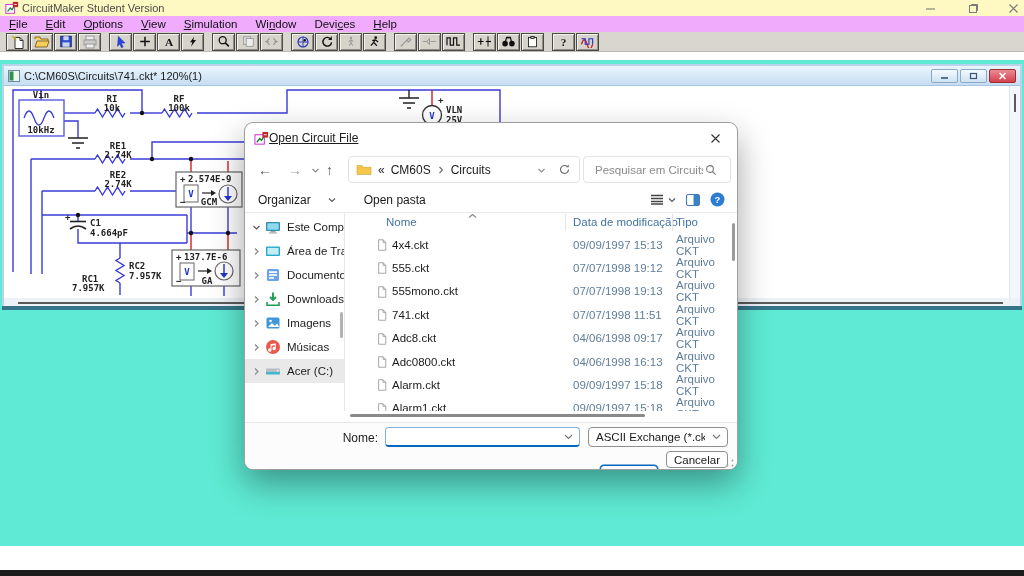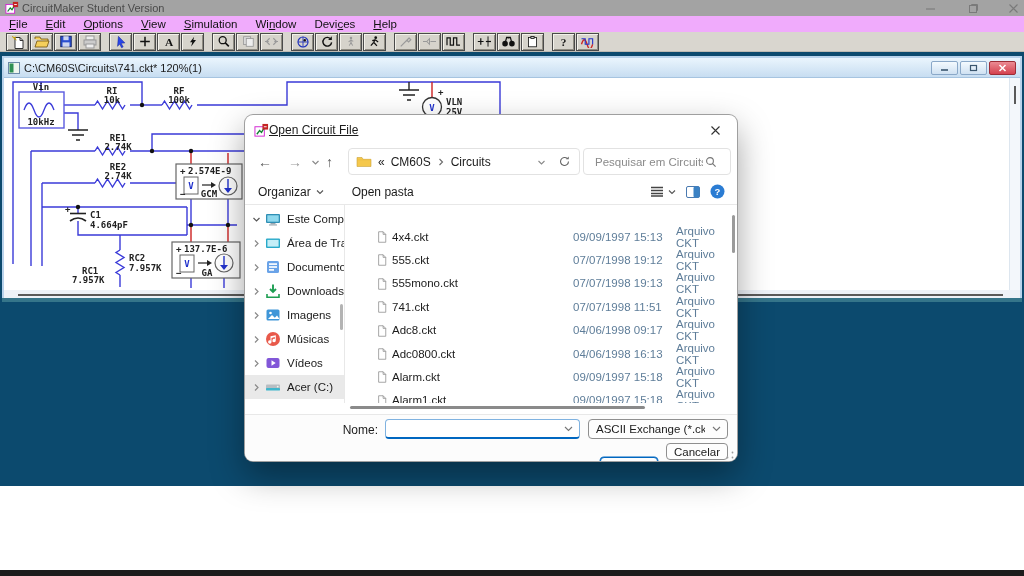--- a/index.html
+++ b/index.html
@@ -1,35 +1,35 @@
 <!DOCTYPE html>
 <html><head>
 <meta charset="utf-8">
 <style>
   html,body{margin:0;padding:0;background:#fff;}
   *{box-sizing:border-box;}
   #screen{position:relative;width:1024px;height:576px;overflow:hidden;
     font-family:"Liberation Sans",sans-serif;background:#fff;}
 
   
-  #app-titlebar{position:absolute;left:0;top:0;width:1024px;height:16px;background:#a3a3a3;padding-left:24px;}
+  #app-titlebar{position:absolute;left:0;top:0;width:1024px;height:16px;background:#fef9c3;padding-left:24px;}
   #app-title{position:absolute;left:22px;top:2px;font-size:11px;color:#4a4a4a;}
   #app-icon{position:absolute;left:5px;top:1px;width:14px;height:14px;}
   .winctl{position:absolute;top:1px;width:30px;height:14px;display:flex;align-items:center;justify-content:center;}
   #menu-bar{position:absolute;left:0;top:16px;width:1024px;height:16px;display:flex;align-items:center;background:#f0abfc;font-size:11.5px;color:#111;}
   .menu-item{padding:0 9px;white-space:nowrap;}
   .menu-item u{text-underline-offset:1px;}
   #toolbar{position:absolute;left:0;top:32px;width:1024px;height:20px;background:#d9d6cf;display:flex;align-items:center;padding-left:6px;border-bottom:1px solid #bdbab2;}
   .tb-group{display:flex;margin-right:7px;}
   .tb-btn{width:23px;height:18px;background:#d6d3cb;border:1px solid #4a4a4a;margin-right:1px;
     box-shadow:inset 1px 1px 0 #f3f1ea, inset -1px -1px 0 #8f8c82;display:flex;align-items:center;justify-content:center;padding:0;}
   .tb-btn svg{display:block;}
 
   
-  #mdi{position:absolute;left:0;top:52px;width:1024px;height:434px;background:#0c4a6e;}
+  #mdi{position:absolute;left:0;top:60px;width:1024px;height:486px;background:#5eead4;}
   #circuit-window{position:absolute;left:2px;top:4px;width:1020px;height:246px;background:#fff;
     border:2px solid #b9d3ec;border-bottom:none;}
   .cw-titlebar{position:absolute;left:0;top:0;width:1016px;height:20px;
     background:linear-gradient(#eaf5fd,#c7ddf1);border-bottom:1px solid #a6c4e0;display:flex;align-items:center;}
   .cw-title{font-size:11px;color:#1a1a1a;margin-left:4px;white-space:nowrap;}
   .cw-icon{margin-left:4px;width:12px;height:12px;}
   .cw-btns{margin-left:auto;margin-right:4px;display:flex;gap:2px;}
   .cw-btn{width:27px;height:14px;border:1px solid #8aa8c8;border-radius:2px;background:linear-gradient(#f4fafe,#cfe1f2);display:flex;align-items:center;justify-content:center;}
   .cw-btn.close{background:linear-gradient(#eb8b93,#d4414e);border-color:#9c2d36;}
   .cw-content{position:absolute;left:0;top:20px;width:1016px;height:212px;overflow:hidden;background:#fff;}
@@ -57,21 +57,21 @@
   .nav-up{position:absolute;left:81px;}
   .addressbar{position:absolute;left:103px;top:3px;width:232px;height:27px;border:1px solid #e2e2e2;border-radius:4px;background:#fff;display:flex;align-items:center;}
   .addressbar .crumb{margin-left:6px;white-space:nowrap;}
   .addressbar .sep{margin-left:6px;display:flex;}
   .addr-chev{margin-left:auto;}
   .addr-refresh{margin:0 8px 0 12px;display:flex;}
   .searchbox{position:absolute;left:338px;top:3px;width:148px;height:27px;border:1px solid #e2e2e2;border-radius:4px;background:#fff;display:flex;align-items:center;}
   .searchbox input{border:none;outline:none;background:transparent;font-size:11.5px;color:#1b1b1b;width:112px;margin-left:9px;font-family:"Liberation Sans",sans-serif;}
   .searchbox input::placeholder{color:#8a8a8a;}
   .dlg-cmd{position:absolute;left:0;top:64px;width:100%;height:25px;display:flex;align-items:center;}
-  .cmd-item{display:flex;align-items:center;gap:5px;margin-left:13px;}
+  .cmd-item{display:flex;align-items:center;gap:17px;margin-left:13px;}
   .cmd-right{margin-left:auto;display:flex;align-items:center;gap:10px;margin-right:12px;}
   .dlg-sep{position:absolute;left:0;top:89px;width:100%;height:1px;background:#e8e8e8;}
   .dlg-body{position:absolute;left:0;top:90px;width:100%;height:198px;display:flex;}
   .dlg-sidebar{position:relative;width:100px;height:198px;border-right:1px solid #e8e8e8;overflow:hidden;padding-top:2px;}
   .sb-item{height:24px;display:flex;align-items:center;white-space:nowrap;overflow:hidden;}
   .sb-item.selected{background:#e9e9e9;}
   .sb-chev{width:16px;display:flex;justify-content:center;flex:none;margin-left:3px;}
   .sb-icon{width:16px;height:16px;flex:none;margin-left:1px;}
   .sb-label{margin-left:6px;font-size:11.5px;}
   .sb-scroll{position:absolute;right:1px;top:99px;width:3px;height:26px;background:#b3b3b3;border-radius:2px;}
@@ -667,47 +667,45 @@
                 <svg width="9" height="9" viewBox="0 0 9 9">
                   <path d="M3 1.5l3 3-3 3" stroke="#8a8a8a" fill="none" stroke-width="1.2"></path>
                 </svg>
               </span>
               <span class="sb-icon"><svg width="16" height="16" viewBox="0 0 16 16">
                   <circle cx="8" cy="8" r="7" fill="#e8594a"></circle>
                   <path d="M10.8 4.2v5.4a1.7 1.7 0 1 1-1-1.5V6l-3.3.9v4a1.7 1.7 0 1 1-1-1.5V5.3z" fill="#fff"></path>
                 </svg></span>
               <span class="sb-label">Músicas</span>
             </div>
-            <div class="sb-item">
-              <span class="sb-chev">
-                <svg width="9" height="9" viewBox="0 0 9 9">
-                  <path d="M3 1.5l3 3-3 3" stroke="#8a8a8a" fill="none" stroke-width="1.2"></path>
-                </svg>
-              </span>
-              <span class="sb-icon"><svg width="16" height="16" viewBox="0 0 16 16">
-                  <rect x="1.5" y="3" width="13" height="10" rx="2" fill="#8257d8"></rect>
-                  <path d="M6.5 5.3l4.2 2.7-4.2 2.7z" fill="#fff"></path>
-                </svg></span>
-              <span class="sb-label">Vídeos</span>
-            </div>
             <div class="sb-item selected">
               <span class="sb-chev">
                 <svg width="9" height="9" viewBox="0 0 9 9">
                   <path d="M3 1.5l3 3-3 3" stroke="#8a8a8a" fill="none" stroke-width="1.2"></path>
                 </svg>
               </span>
               <span class="sb-icon"><svg width="16" height="16" viewBox="0 0 16 16">
                   <rect x="1" y="5.5" width="14" height="5.5" rx="1" fill="#b7bdc2"></rect>
                   <rect x="1" y="9" width="14" height="2.6" rx=".9" fill="#3fb6cc"></rect>
                   <circle cx="12.7" cy="7.6" r=".9" fill="#eef8ee"></circle>
                 </svg></span>
               <span class="sb-label">Acer (C:)</span>
             </div>
           </div>
         <div class="dlg-files">
+          <div class="fl-header">
+            <svg class="sortcaret" width="9" height="6" viewBox="0 0 9 6">
+                <path d="M1 4.5l3.5-3 3.5 3" stroke="#8a8a8a" fill="none" stroke-width="1.1"></path>
+              </svg>
+            <span class="h-name">Nome</span>
+            <span class="h-date">Data de modificação</span>
+            <span class="h-type">Tipo</span>
+            <div class="colsep" style="left:220px;"></div>
+            <div class="colsep" style="left:327px;"></div>
+          </div>
           <div class="fl-rows" id="file-rows">
               <div class="f-row">
                 <span class="f-icon"><svg width="12" height="14" viewBox="0 0 16 16">
                     <path d="M3.5 1h6L13 4.5V15H3.5z" fill="#fff" stroke="#8a8a8a"></path>
                     <path d="M9.5 1v3.5H13" fill="none" stroke="#8a8a8a"></path>
                   </svg></span>
                 <span class="f-name">4x4.ckt</span>
                 <span class="f-date">09/09/1997 15:13</span>
                 <span class="f-type">Arquivo CKT</span>
               </div>

